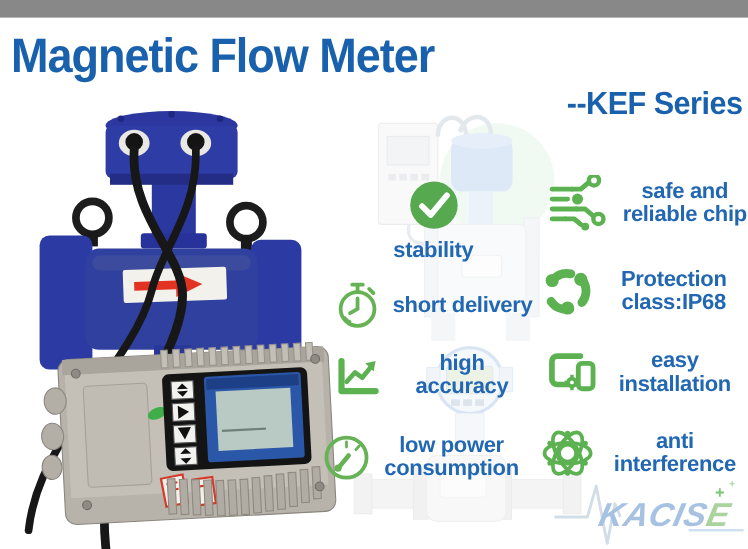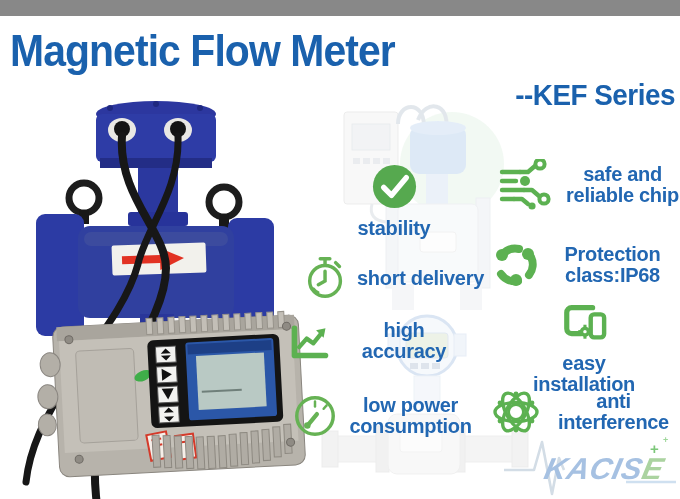--- a/index.html
+++ b/index.html
@@ -231,21 +231,21 @@
         <circle cx="24" cy="28" r="16"></circle>
         <path d="M19,5 h10 M24,5 v6"></path>
         <path d="M35,9 l4,4"></path>
         <path d="M24,18 v10 l-7,4"></path>
         <path d="M12,36 a13,13 0 0 0 5,4" stroke-width="2.4"></path>
       </g>
     </svg>
     <div class="flabel">short delivery</div>
   </div>
 
-  <div class="feature" style="left:286px;top:301px;width:182px;">
+  <div class="feature" style="left:302px;top:301px;width:182px;">
     <svg class="ficon" width="47" height="47" viewBox="0 0 50 50">
       <path d="M9,12 V41 H42" fill="none" stroke="#5cb151" stroke-width="6" stroke-linecap="round" stroke-linejoin="round"></path>
       <path d="M14,32 l8,-9 l7,5 l9,-11" fill="none" stroke="#5cb151" stroke-width="4.6" stroke-linecap="round" stroke-linejoin="round"></path>
       <path d="M32,14 l10,-2 l-2,10 z" fill="#5cb151"></path>
     </svg>
     <div class="flabel">high accuracy</div>
   </div>
 
   <div class="feature" style="left:291px;top:376px;width:184px;">
     <svg class="ficon" width="48" height="48" viewBox="0 0 50 50">
@@ -289,21 +289,21 @@
         <path d="M28,41 a17,17 0 0 1 -17,-7"></path>
       </g>
       <circle cx="12" cy="15" r="6" fill="#5cb151"></circle>
       <circle cx="38" cy="14" r="6" fill="#5cb151"></circle>
       <circle cx="26" cy="40" r="6" fill="#5cb151"></circle>
     </svg>
     <div class="flabel">Protection
 class:IP68</div>
   </div>
 
-  <div class="feature" style="left:493px;top:284px;width:182px;flex-direction:column;">
+  <div class="feature" style="left:493px;top:300px;width:182px;">
     <svg class="ficon" width="52" height="46" viewBox="0 0 54 48">
       <path d="M36,8 H14 a5,5 0 0 0 -5,5 V30 a5,5 0 0 0 5,5 h10" fill="none" stroke="#5cb151" stroke-width="5.4" stroke-linecap="round"></path>
       <rect x="34" y="15" width="14" height="24" rx="3.5" fill="none" stroke="#5cb151" stroke-width="4.6"></rect>
       <g fill="#5cb151">
         <circle cx="28" cy="33" r="5.4"></circle>
         <rect x="26.4" y="25.8" width="3.2" height="4"></rect>
         <rect x="26.4" y="36.4" width="3.2" height="4"></rect>
         <rect x="21" y="31.4" width="4" height="3.2"></rect>
         <rect x="31" y="31.4" width="4" height="3.2"></rect>
       </g>

